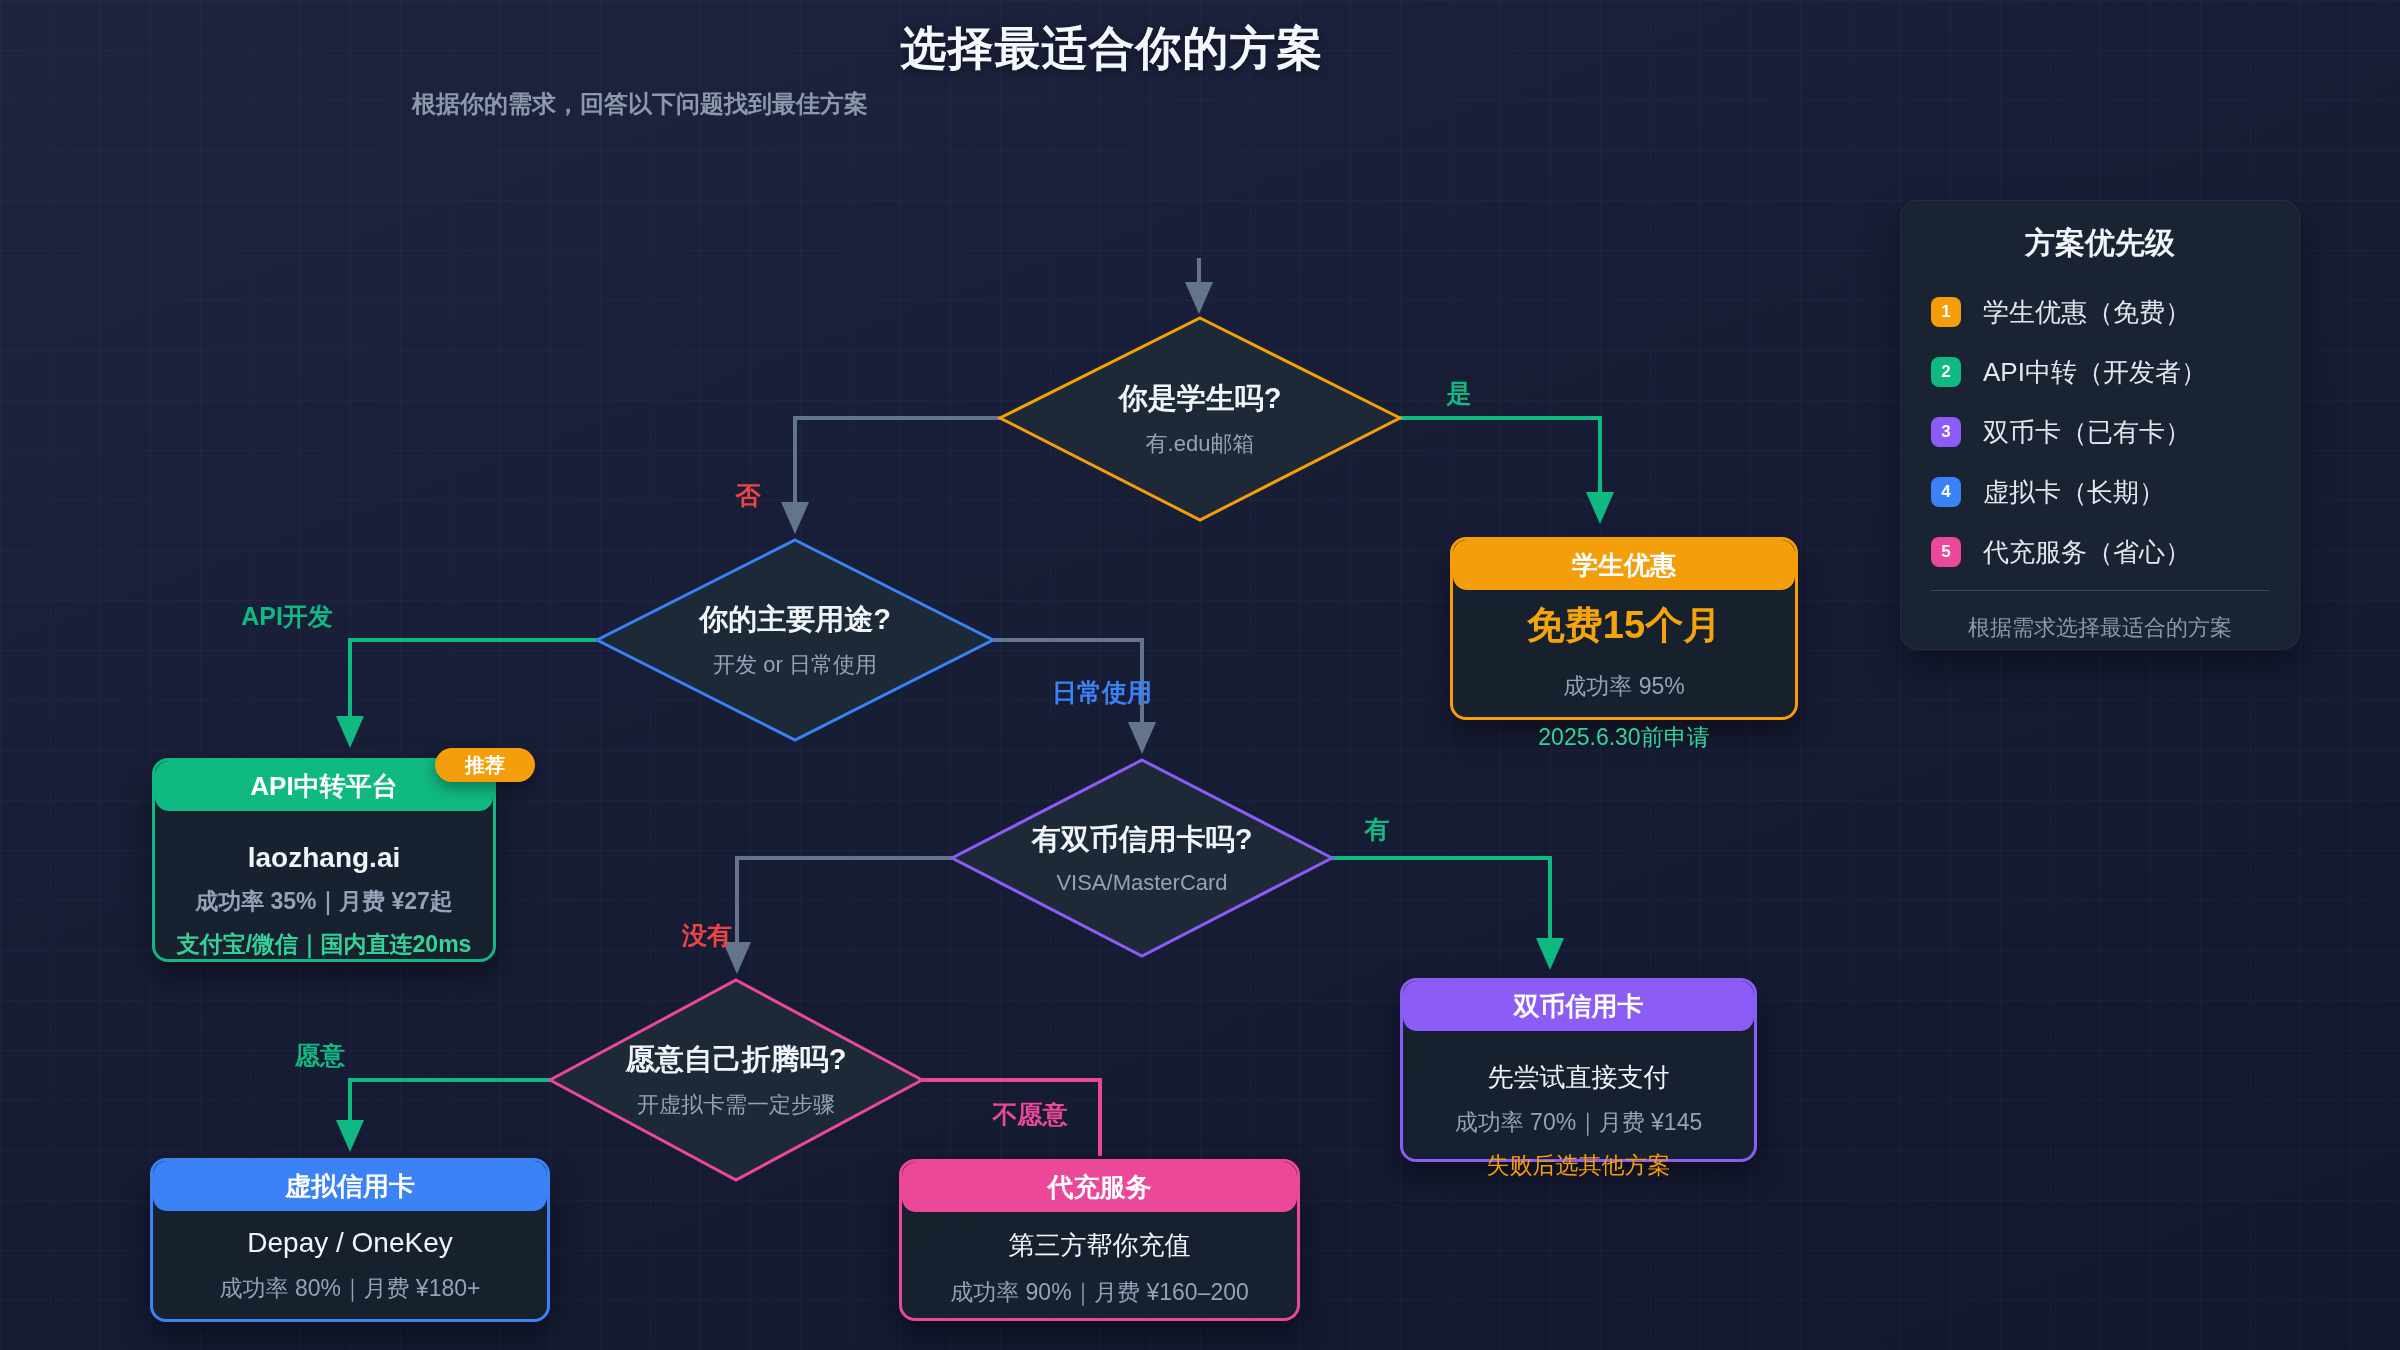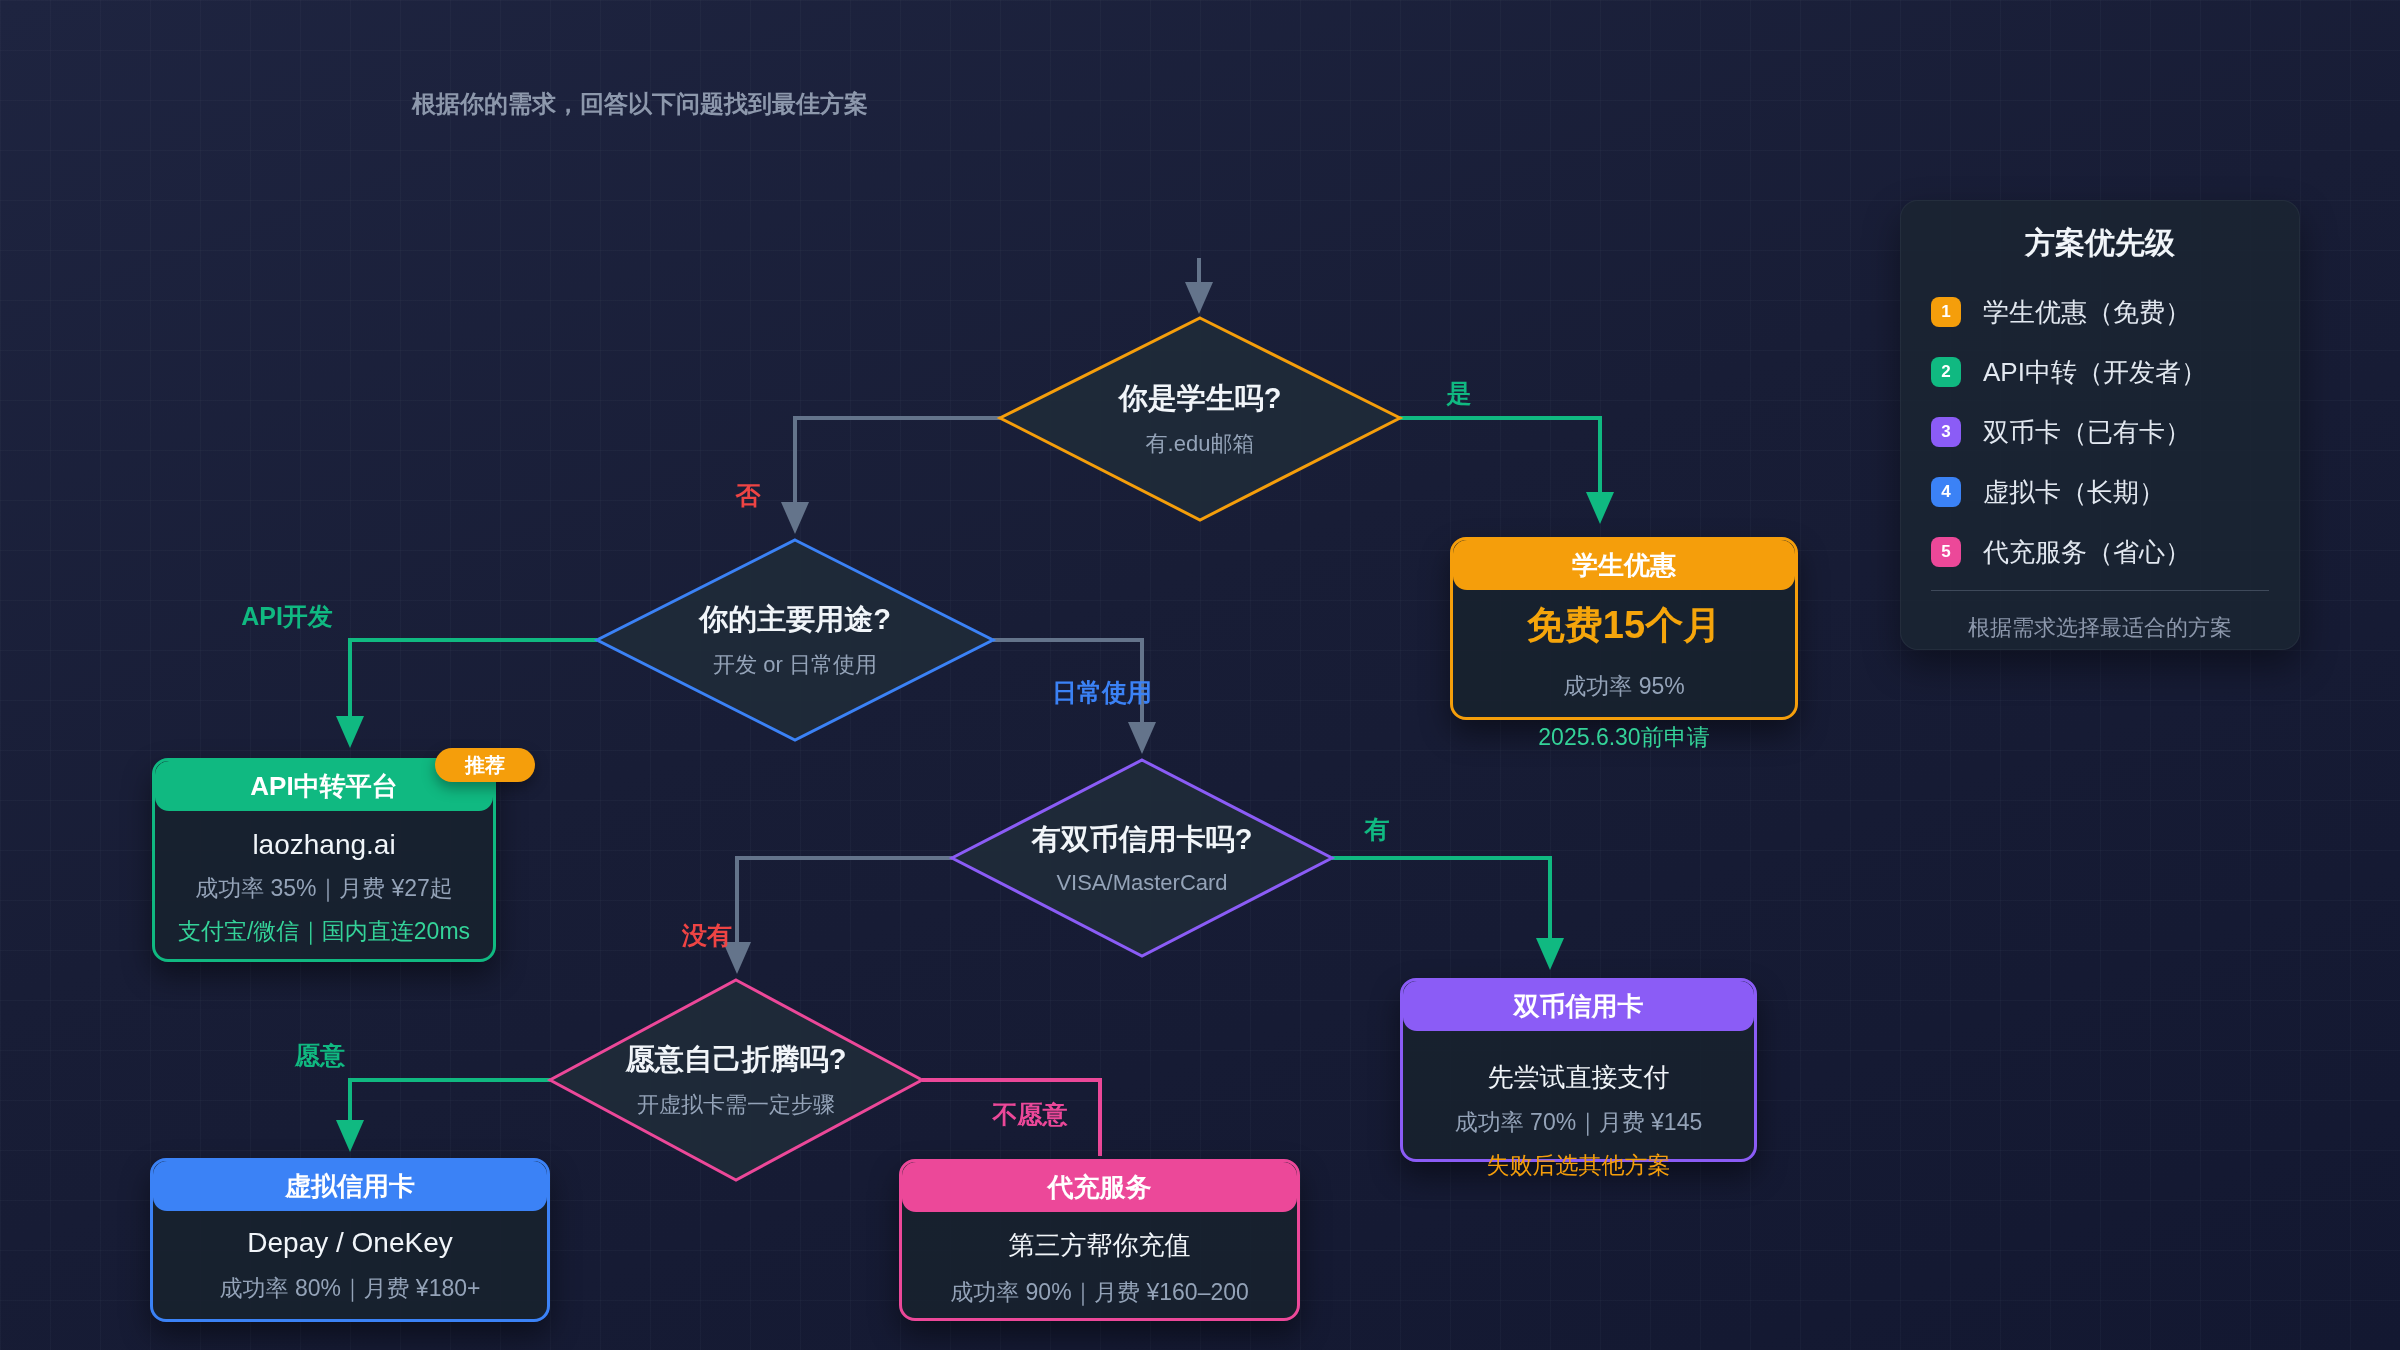--- a/index.html
+++ b/index.html
@@ -131,20 +131,21 @@
     <polygon points="336,1120 364,1120 350,1152" fill="#10b981"></polygon>
 
     <path d="M922 1080 H1100 V1156" stroke="#ec4899" stroke-width="4" fill="none"></path>
 
     <polygon points="1200,318 1400,418 1200,520 1000,418" fill="rgba(31,42,56,0.94)" stroke="#f59e0b" stroke-width="3"></polygon>
     <polygon points="795,540 993,640 795,740 597,640" fill="rgba(31,42,56,0.94)" stroke="#3b82f6" stroke-width="3"></polygon>
     <polygon points="1142,760 1332,858 1142,956 952,858" fill="rgba(31,42,56,0.94)" stroke="#8b5cf6" stroke-width="3"></polygon>
     <polygon points="736,980 922,1080 736,1180 550,1080" fill="rgba(31,42,56,0.94)" stroke="#ec4899" stroke-width="3"></polygon>
   </svg>
 
+  <div class="abs page-title">选择最适合你的方案</div>
   <div class="abs page-subtitle">根据你的需求，回答以下问题找到最佳方案</div>
 
 
   <div class="abs diamond-text" style="left:1200px; top:419px;">
     <div class="diamond-q">你是学生吗?</div>
     <div class="diamond-hint">有.edu邮箱</div>
   </div>
   <div class="abs diamond-text" style="left:795px; top:640px;">
     <div class="diamond-q">你的主要用途?</div>
     <div class="diamond-hint">开发 or 日常使用</div>
@@ -172,21 +173,21 @@
     <div class="card-body" style="padding-top:10px; gap:20px;">
       <div class="line-big-orange">免费15个月</div>
       <div class="line-stats">成功率 95%</div>
       <div class="line-note-green">2025.6.30前申请</div>
     </div>
   </div>
 
   <div class="abs card b-green" style="left:152px; top:758px; width:344px; height:204px;">
     <div class="reco-badge">推荐</div>
     <div class="card-header h-green">API中转平台</div>
-    <div class="card-body" style="padding-top:18px; gap:12px;">
+    <div class="card-body" style="padding-top:31px; gap:12px;font-weight:bold;">
       <div class="line-white28">laozhang.ai</div>
       <div class="line-stats">成功率 35%｜月费 ¥27起</div>
       <div class="line-note-green">支付宝/微信｜国内直连20ms</div>
     </div>
   </div>
 
   <div class="abs card b-purple" style="left:1400px; top:978px; width:357px; height:184px;">
     <div class="card-header h-purple">双币信用卡</div>
     <div class="card-body" style="padding-top:29px; gap:12px;">
       <div class="line-white26">先尝试直接支付</div>

